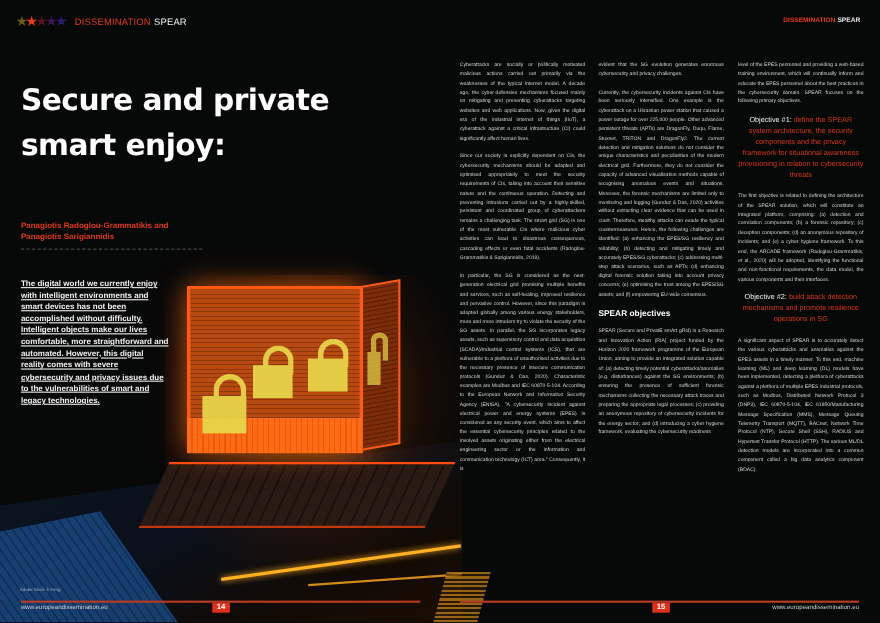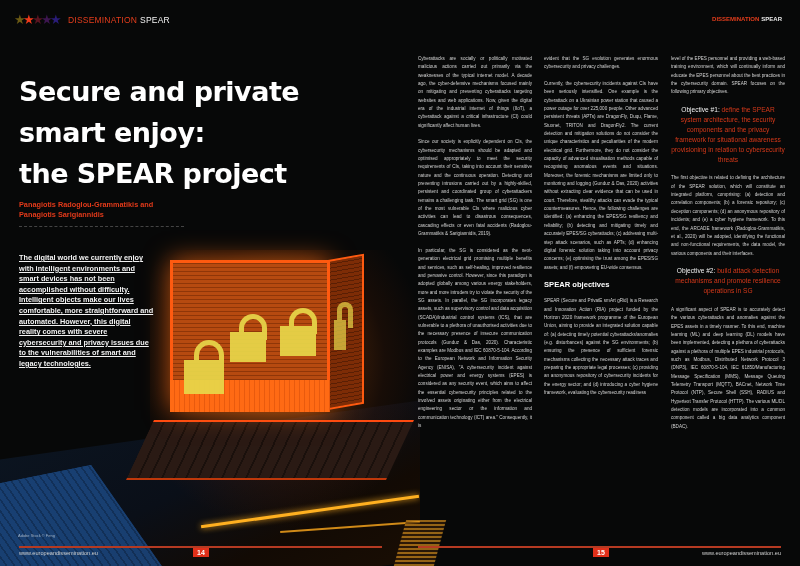--- a/index.html
+++ b/index.html
@@ -124,21 +124,20 @@
     </div>
   </div>
 
   <div class="hdr-right">
     <span class="red">DISSEMINATION</span><span class="white">SPEAR</span>
   </div>
 
   <h1 class="title">
     <div>Secure and private</div>
     <div>smart enjoy:</div>
-    <div>the SPEAR project</div>
   </h1>
   <div class="authors">
     <div>Panagiotis Radoglou-Grammatikis and</div>
     <div>Panagiotis Sarigiannidis</div>
   </div>
   <div class="authors-rule"></div>
   <p class="lede">The digital world we currently enjoy with intelligent environments and smart devices has not been accomplished without difficulty. Intelligent objects make our lives comfortable, more straightforward and automated. However, this digital reality comes with severe cybersecurity and privacy issues due to the vulnerabilities of smart and legacy technologies.</p>
 
   <div class="col col1">
     <p>Cyberattacks are socially or politically motivated malicious actions carried out primarily via the weaknesses of the typical internet model. A decade ago, the cyber-defensive mechanisms focused mainly on mitigating and preventing cyberattacks targeting websites and web applications. Now, given the digital era of the industrial internet of things (IIoT), a cyberattack against a critical infrastructure (CI) could significantly affect human lives.</p>

